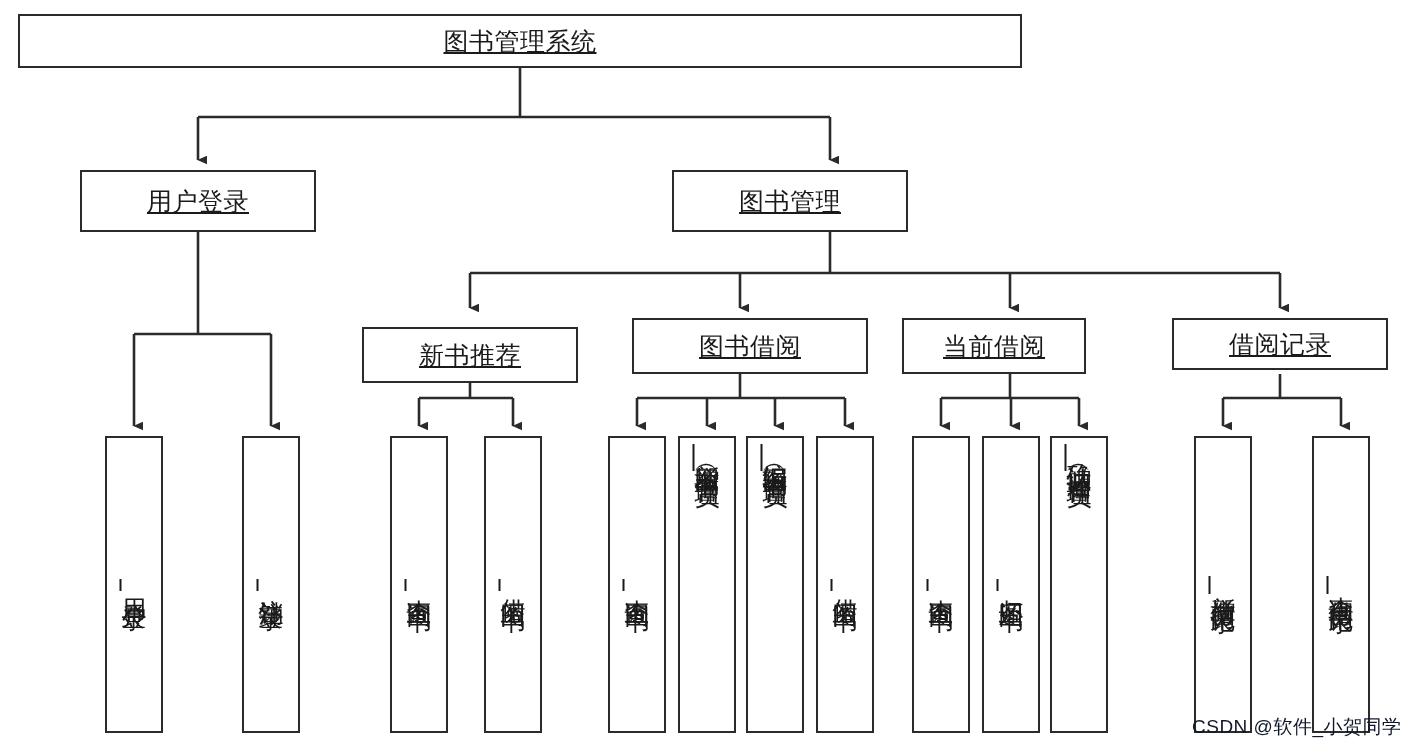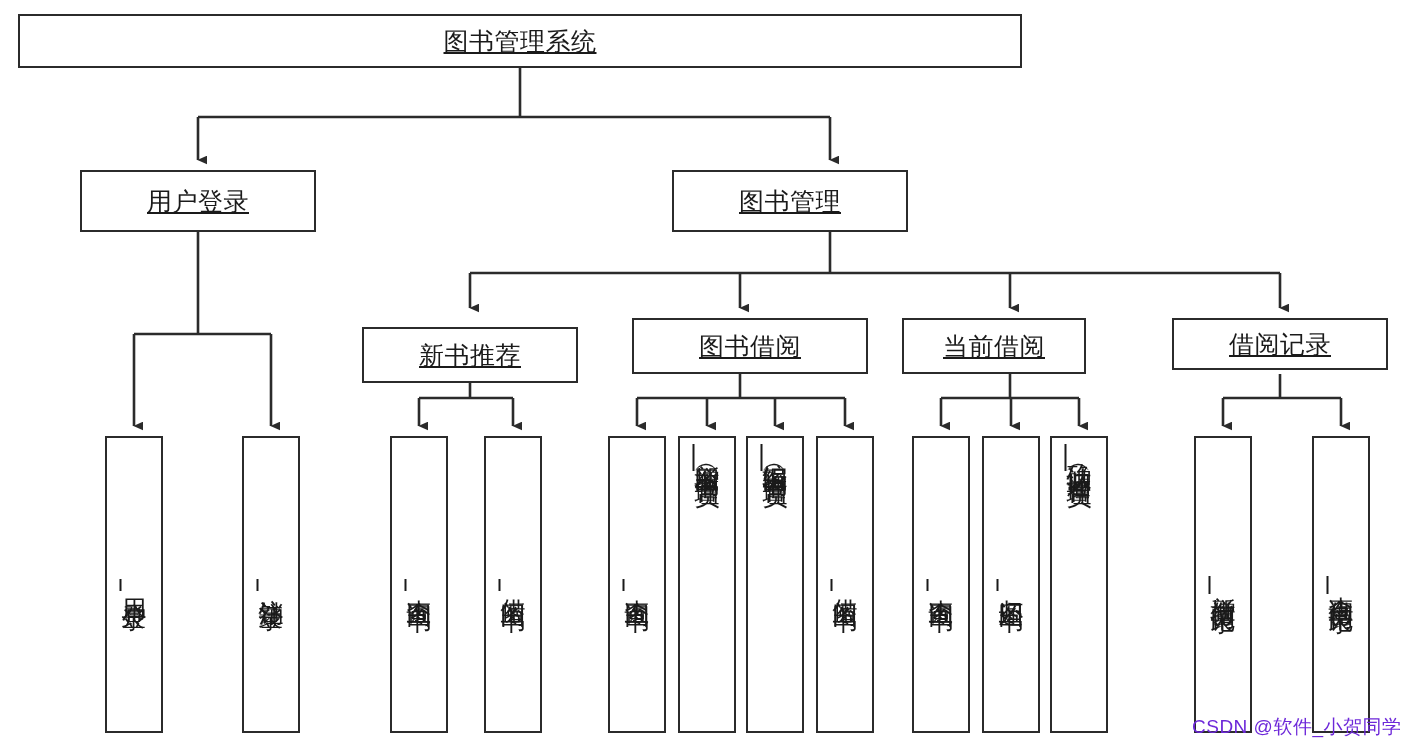--- a/index.html
+++ b/index.html
@@ -65,21 +65,21 @@
   }
   .node.vert.centered {
     align-items: center;
   }
   .node.vert.centered .label {
     padding-top: 0;
   }
   .watermark {
     position: absolute;
     font-size: 19px;
-    color: #6d28d9;
+    color: #0f172a;
     white-space: nowrap;
     letter-spacing: 0.5px;
   }
 </style>
 </head>
 <body>
 
 <div id="canvas">
 
   <svg id="edges" viewBox="0 0 1405 747" xmlns="http://www.w3.org/2000/svg">

